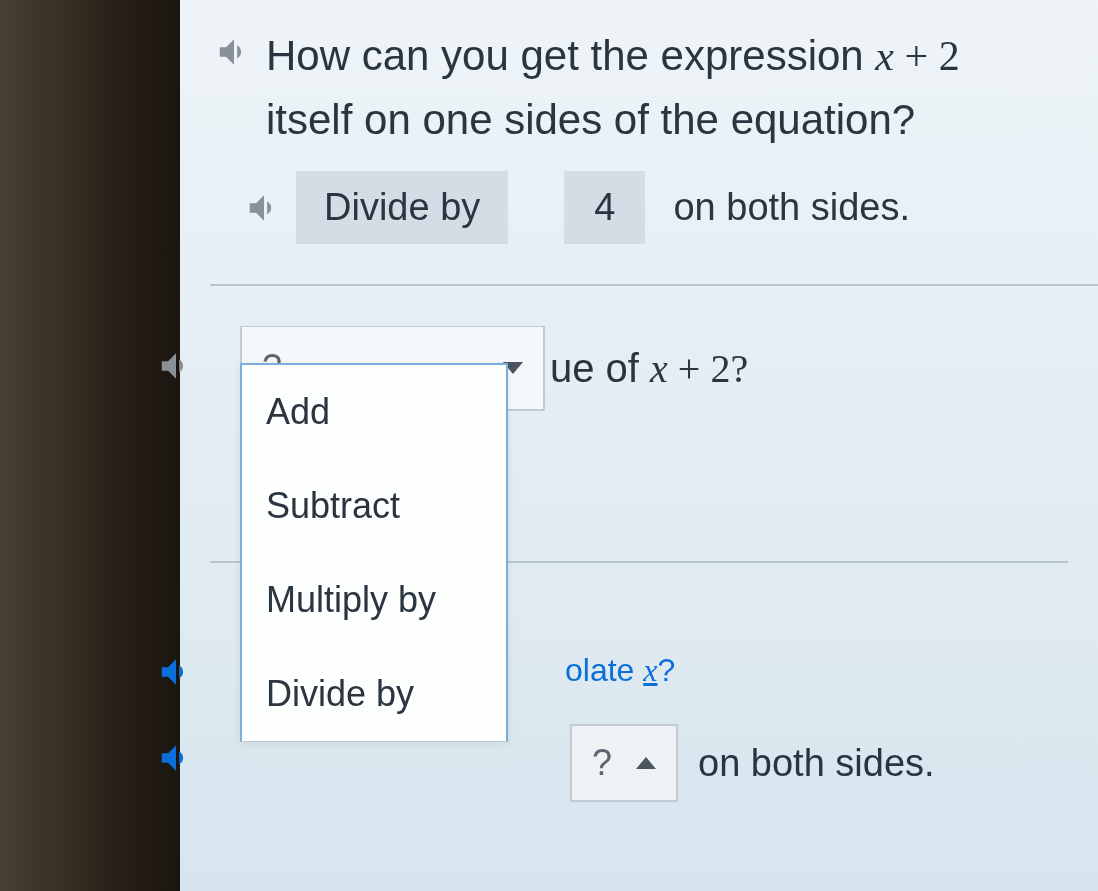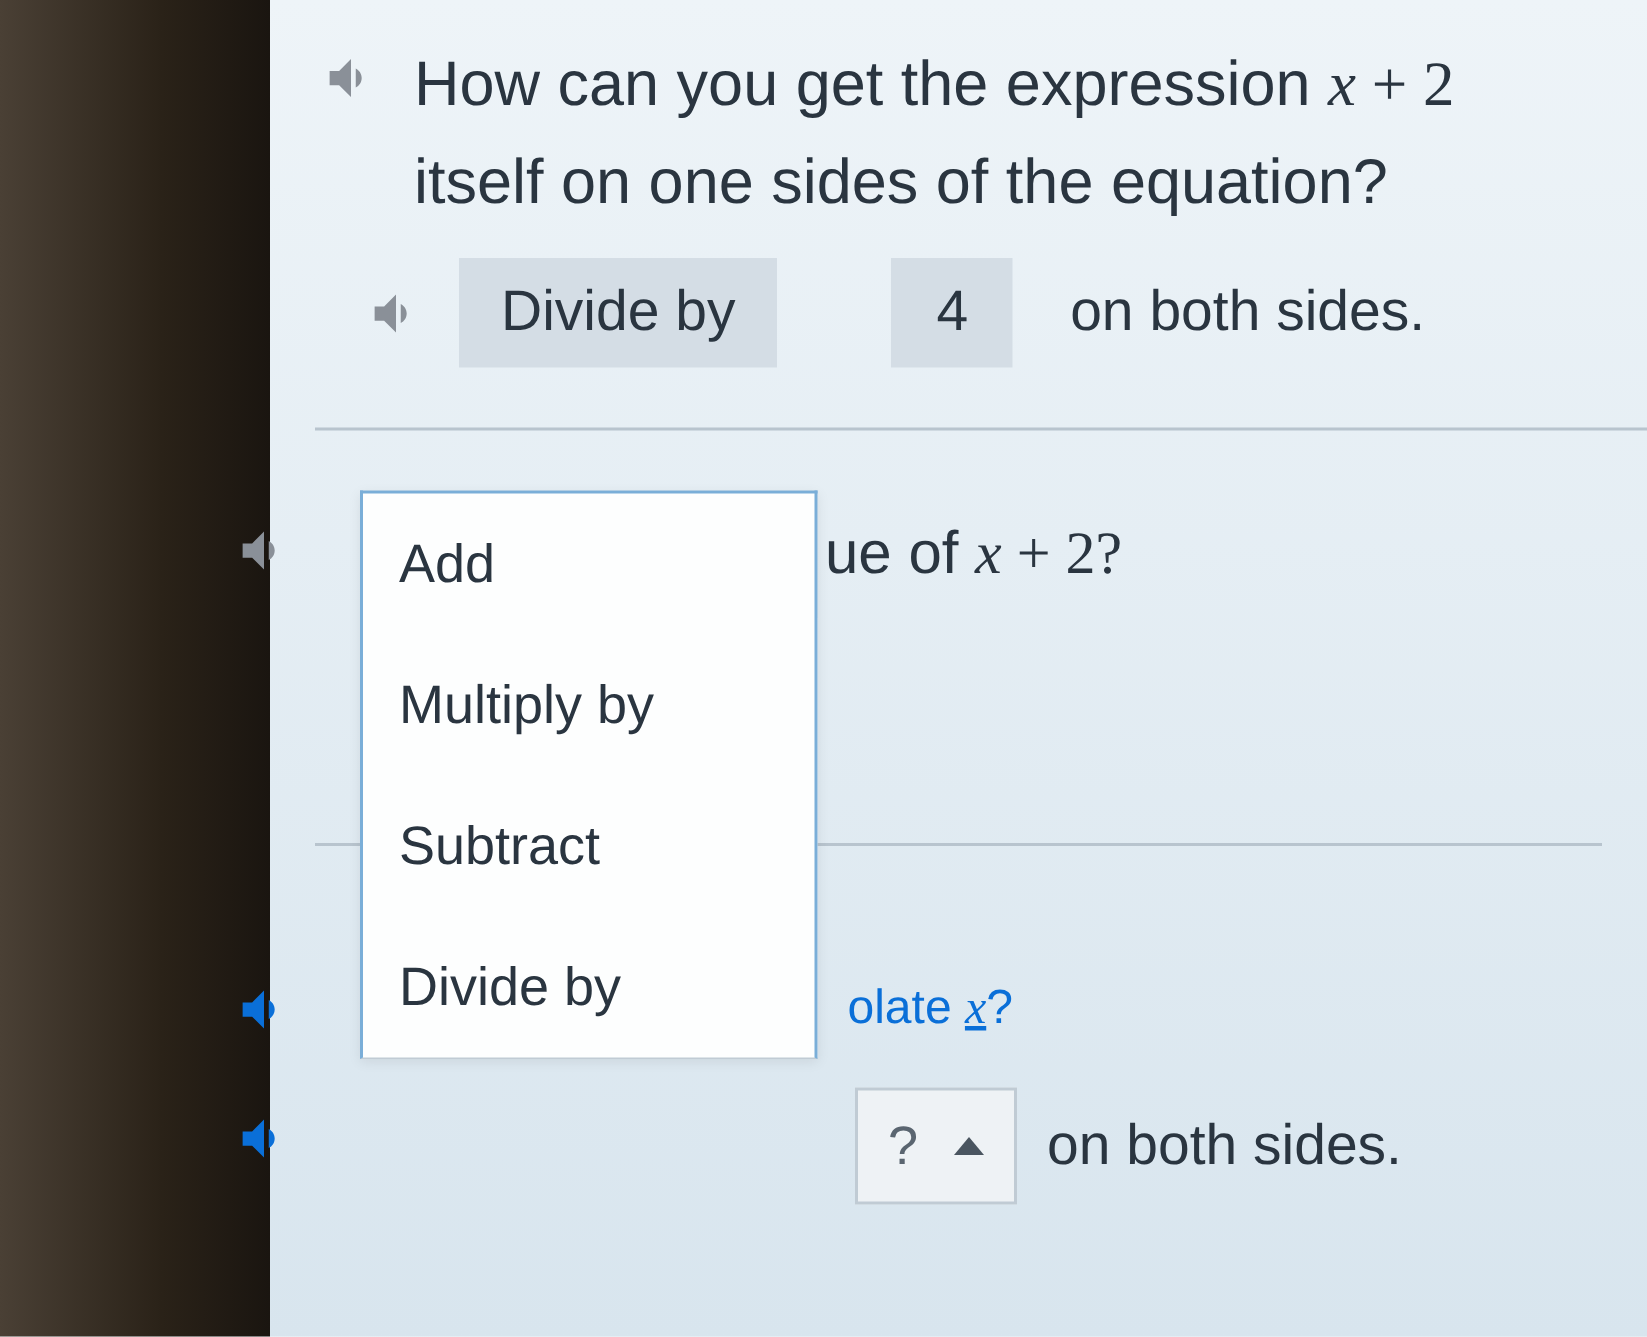--- a/index.html
+++ b/index.html
@@ -33,21 +33,21 @@
       background: linear-gradient(180deg, #eef4f8 0%, #d8e5ee 100%);
       padding: 20px 0 0 30px;
       font-size: 38px;
       color: #2a3540;
       line-height: 1.5;
       z-index: 1;
     }
     .row {
       display: flex;
       align-items: center;
-      gap: 18px;
+      gap: 8px;
       margin-bottom: 10px;
       position: relative;
     }
     .question-row {
       align-items: flex-start;
     }
     .question-text {
       flex: 1;
       font-size: 42px;
       padding-top: 4px;
@@ -100,23 +100,24 @@
       border: none;
       border-top: 2px solid #b8c4ce;
       margin: 5px 0 20px 0;
       margin-left: 0px;
     }
     .dropdown-menu {
       position: absolute;
       background: #fdfefe;
       border: 2px solid #7aaed8;
       border-bottom: 1px solid #c0cbd4;
-      width: 305px;
+      width: 268px;
       z-index: 10;
       box-shadow: 0 2px 8px rgba(0,0,0,0.08);
+      margin-top: 37px;
     }
     .dropdown-item {
       padding: 20px 24px;
       font-size: 36px;
       color: #2a3540;
       cursor: pointer;
     }
     .dropdown-selector {
       display: flex;
       align-items: center;
@@ -270,22 +271,22 @@
 
     <div class="audio-icon audio-blue q4-audio">
       <svg viewBox="0 0 24 24">
           <path d="M3 9v6h4l5 5V4L7 9H3zm13.5 3c0-1.77-1.02-3.29-2.5-4.03v8.05c1.48-.73 2.5-2.25 2.5-4.02z"></path>
         </svg>
     </div>
 
     <div class="dropdown-wrap" style="left:30px;">
       <div class="dropdown-menu">
         <div class="dropdown-item">Add</div>
+        <div class="dropdown-item">Subtract</div>
         <div class="dropdown-item">Multiply by</div>
-        <div class="dropdown-item">Subtract</div>
         <div class="dropdown-item">Divide by</div>
       </div>
       <div class="dropdown-selector" style="margin-top:0;">
         <span>?</span>
         <span class="caret-down"></span>
       </div>
     </div>
 
     <div class="final-row" style="left:360px;">
       <div class="num-selector">

